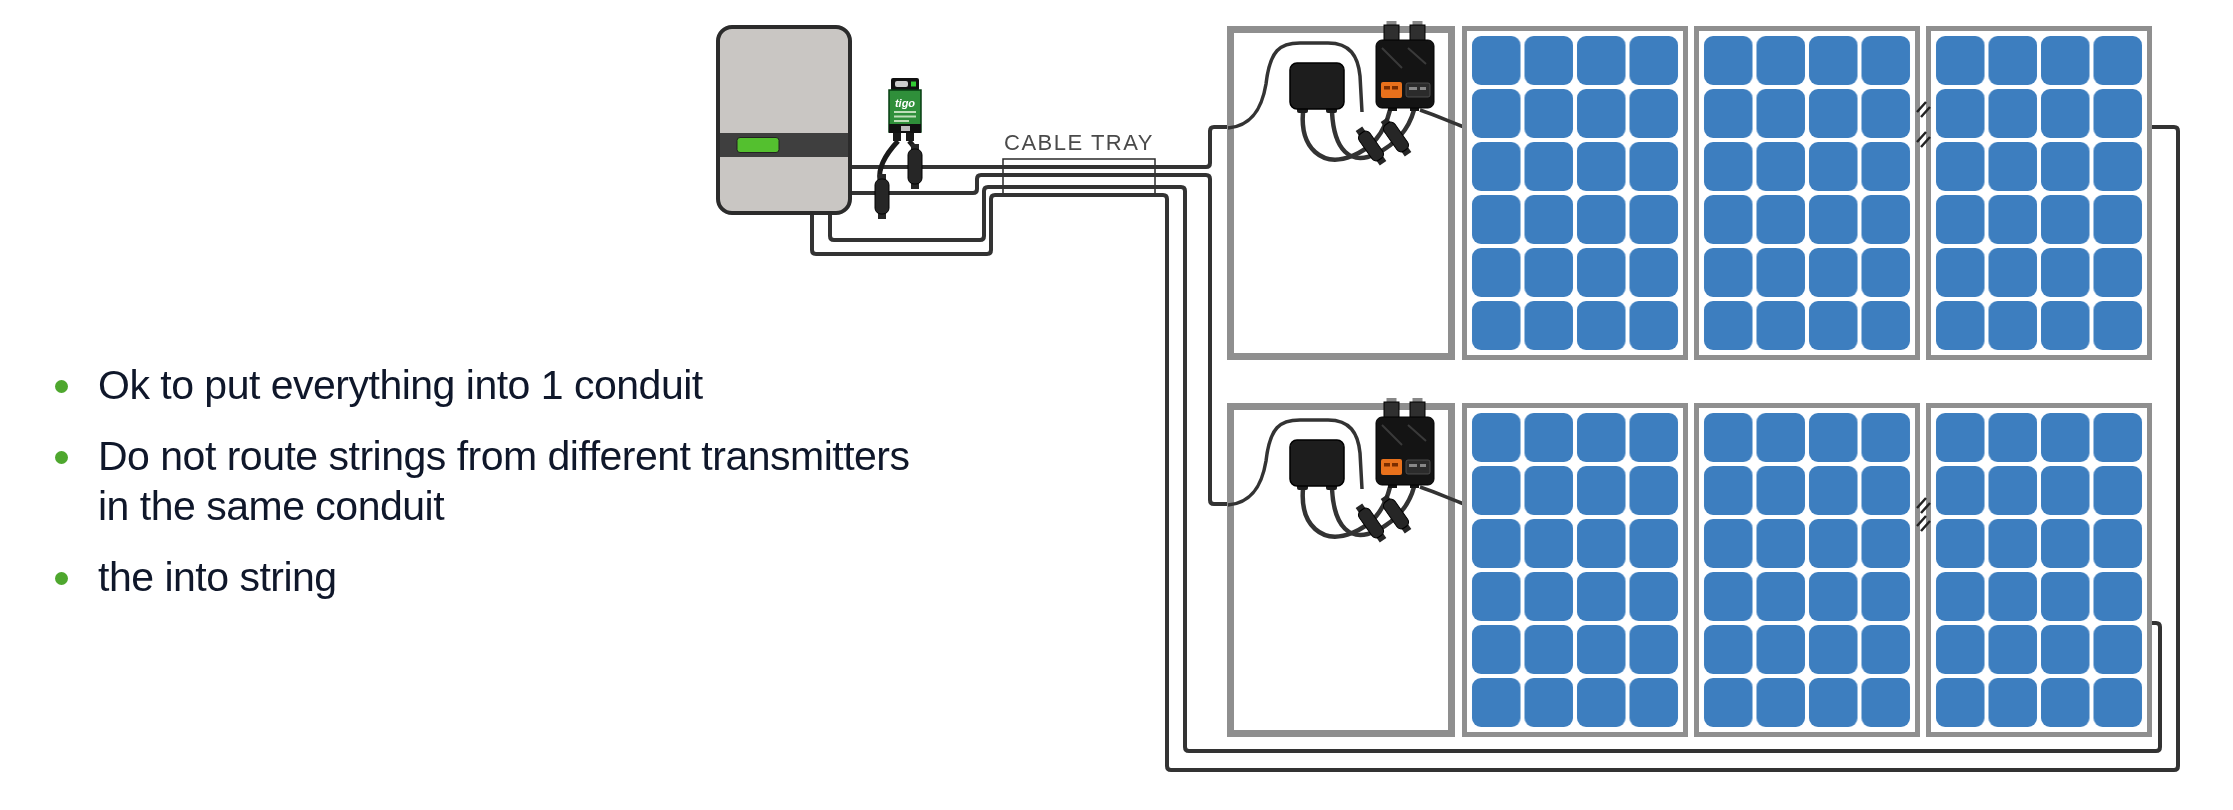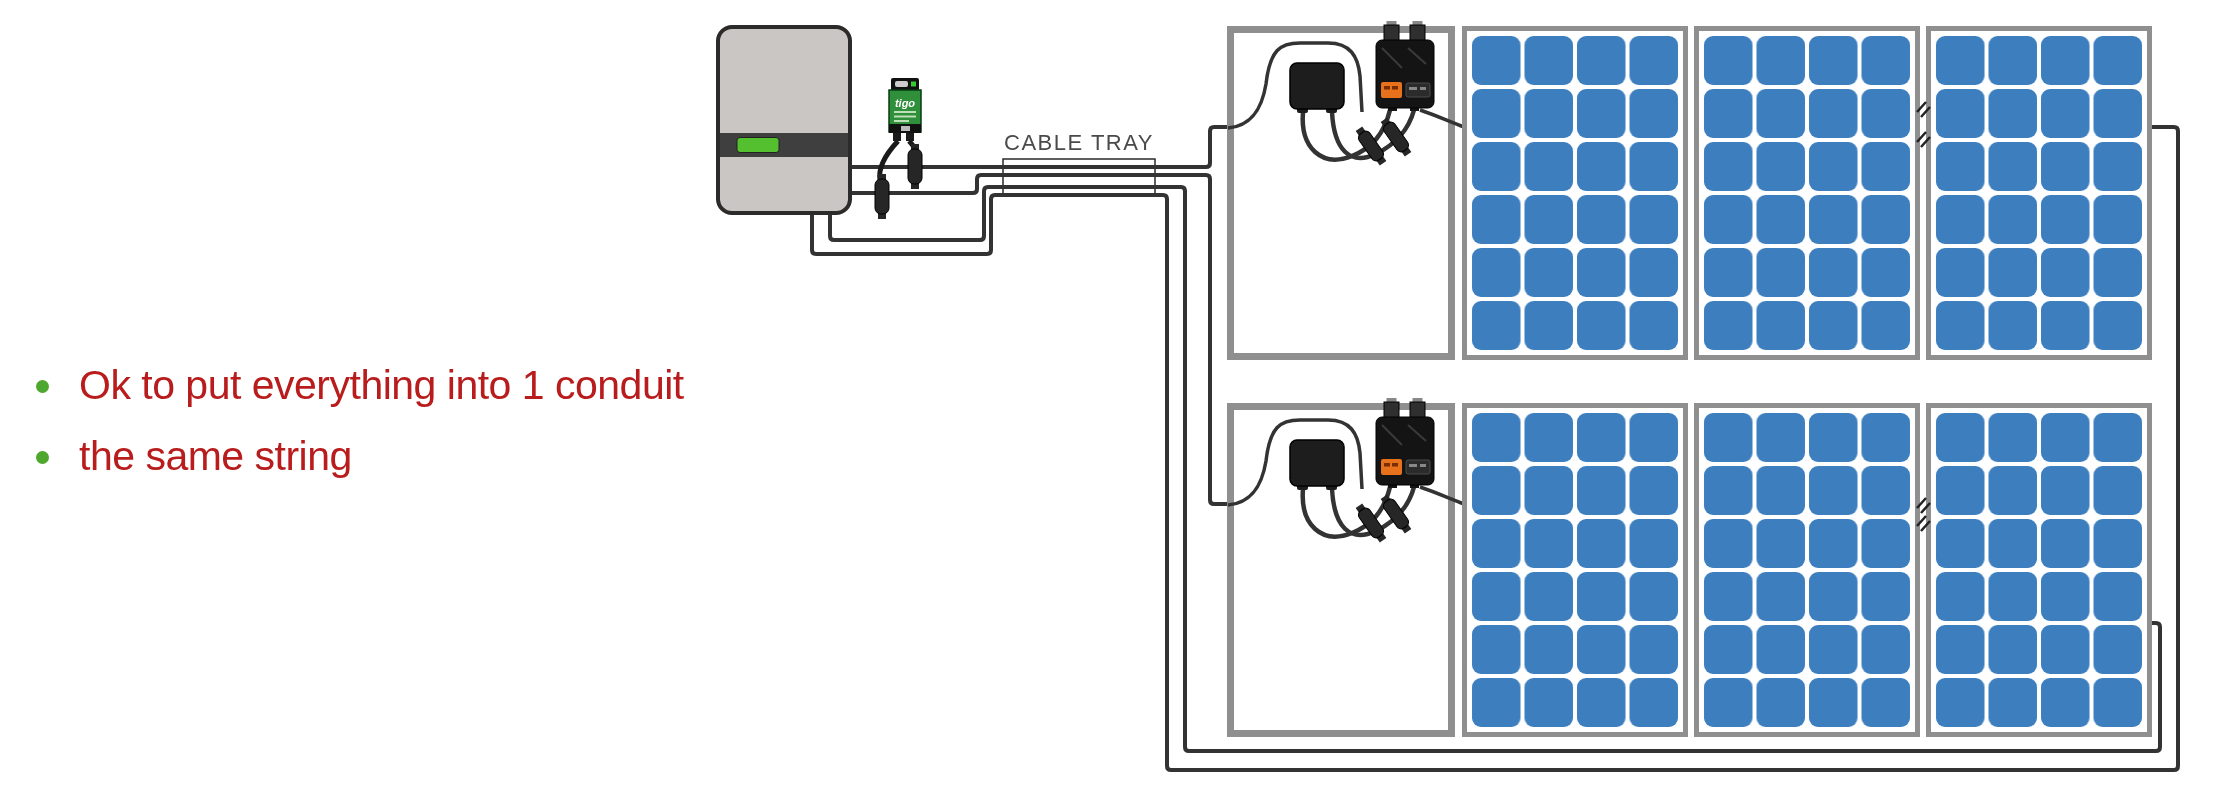--- a/index.html
+++ b/index.html
@@ -1,19 +1,19 @@
 <!DOCTYPE html>
 <html><head>
 <meta charset="utf-8">
 <style>
   html,body{margin:0;padding:0;background:#fff;}
   #canvas{position:relative;width:2233px;height:810px;background:#ffffff;overflow:hidden;
           font-family:"Liberation Sans", sans-serif;}
   #diagram{position:absolute;left:0;top:0;}
-  .bullets{position:absolute;left:22px;top:360px;width:1120px;color:#b91c1c;}
+  .bullets{position:absolute;left:41px;top:360px;width:1120px;color:#0f172a;}
   .bullet-item{display:flex;align-items:flex-start;margin-bottom:21px;}
   .dot{flex:0 0 auto;width:13px;height:13px;border-radius:50%;background:#4EA72E;
        margin:20px 30px 0 14px;}
   .lines{font-size:41px;line-height:50px;white-space:nowrap;letter-spacing:-0.5px;}
   .tray-label{letter-spacing:1.5px;}
 </style>
 </head>
 <body>
 
 <div id="canvas">
@@ -153,18 +153,25 @@
 <div class="bullets">
   <div class="bullet-item">
     <span class="dot"></span>
     <div class="lines">
       <div>Ok to put everything into 1 conduit</div>
     </div>
   </div>
   <div class="bullet-item">
     <span class="dot"></span>
     <div class="lines">
-      <div>the same string</div>
+      <div>Do not route strings from different transmitters</div>
+      <div>in the same conduit</div>
+    </div>
+  </div>
+  <div class="bullet-item">
+    <span class="dot"></span>
+    <div class="lines">
+      <div>the into string</div>
     </div>
   </div>
 </div>
 
 </div>
 
 </body></html>

